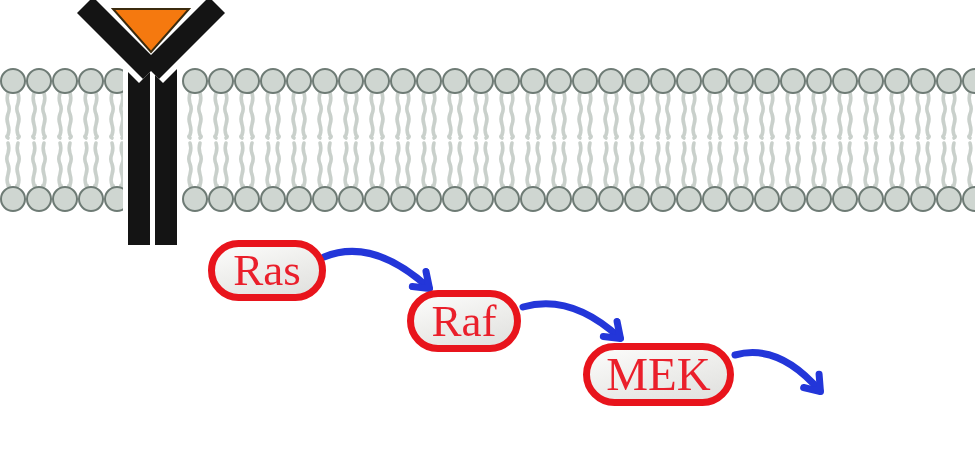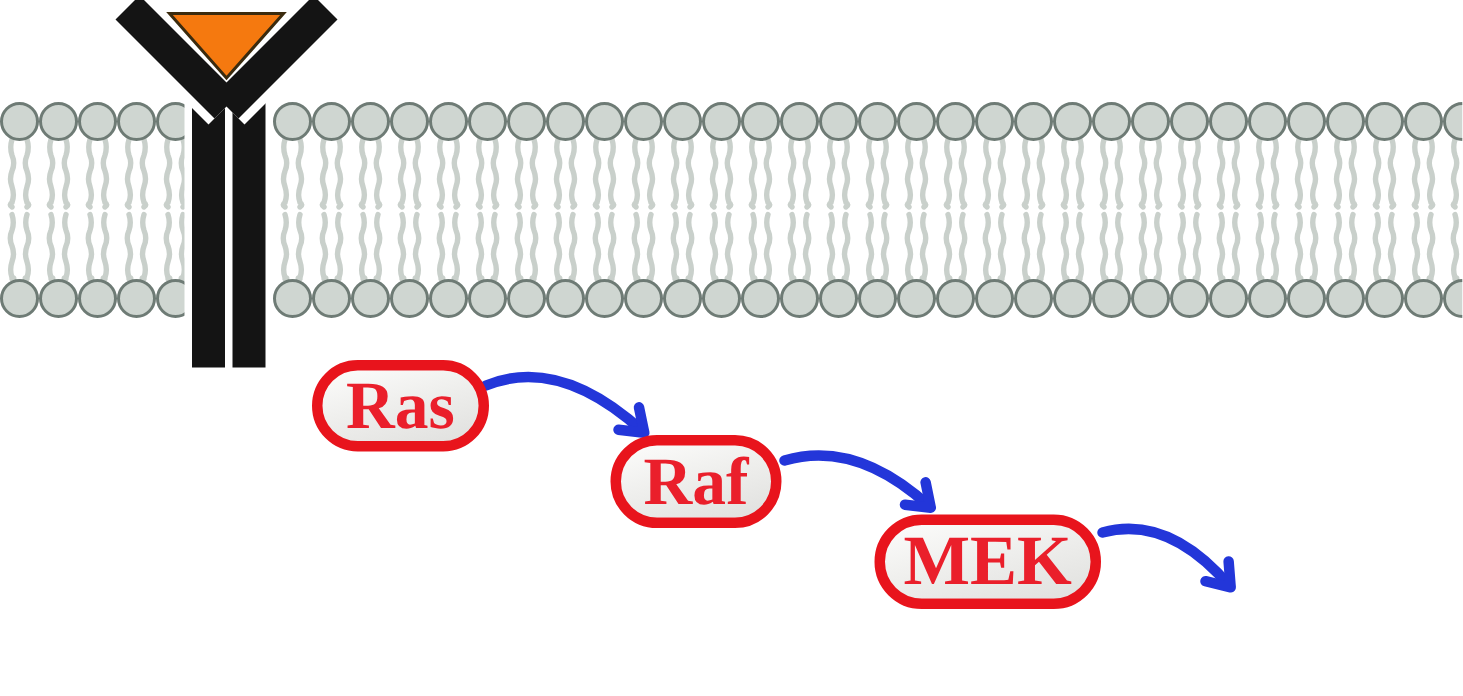--- a/index.html
+++ b/index.html
@@ -12,21 +12,21 @@
   }
   #gfx{position:absolute;left:0;top:0;width:975px;height:464px;display:block;}
   .pnode{
     position:absolute;
     box-sizing:border-box;
     display:flex;align-items:center;justify-content:center;
     border:7px solid var(--node-red,#e8141c);
     border-radius:32px;
     background:linear-gradient(165deg, var(--node-fill-top,#fcfcfb) 0%, #efefed 45%, var(--node-fill-bot,#e0e0de) 100%);
     color:var(--node-text,#ea1f2b);
-    font-weight:bold;
+    font-weight:normal;
     line-height:1;
     padding-bottom:0;
   }
   #node-ras{left:208px;top:240px;width:118px;height:61px;font-size:45px;}
   #node-raf{left:407px;top:290px;width:114px;height:62px;font-size:45px;}
   #node-mek{left:583px;top:343px;width:151px;height:63px;font-size:47px;}
   #node-erk{left:780px;top:395px;width:146px;height:61px;font-size:46px;}
 </style>
 </head>
 <body>

